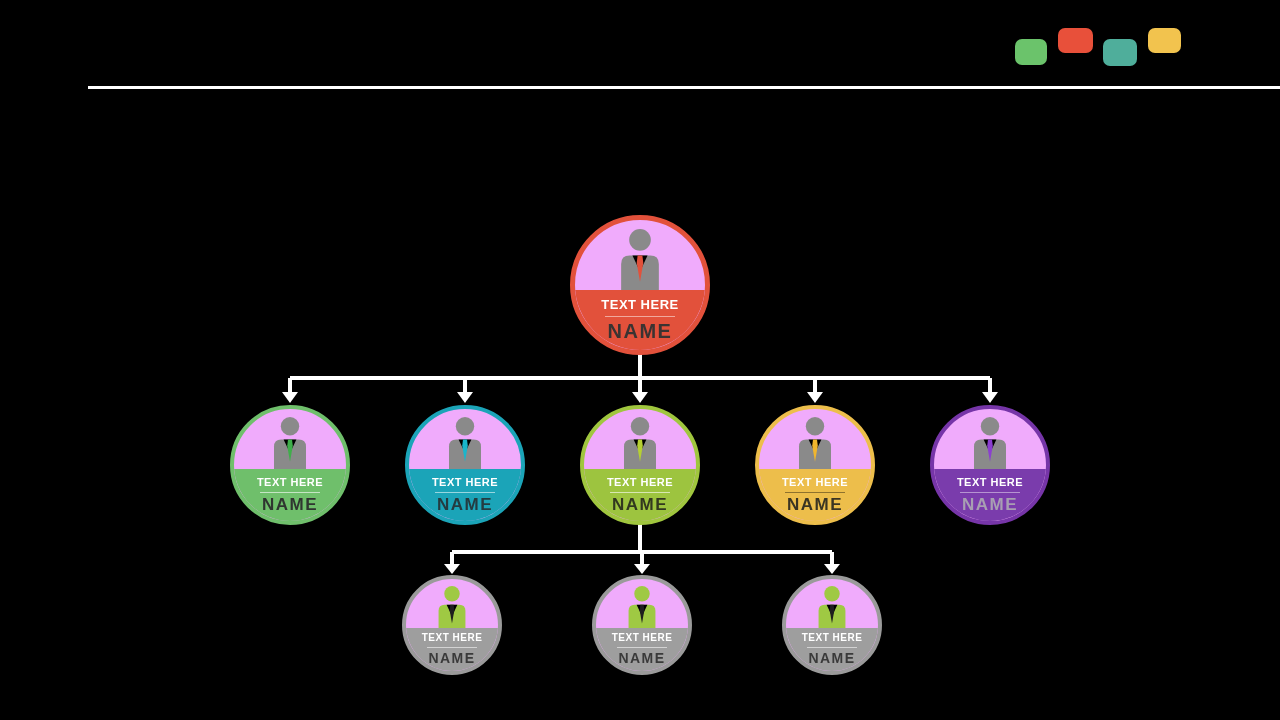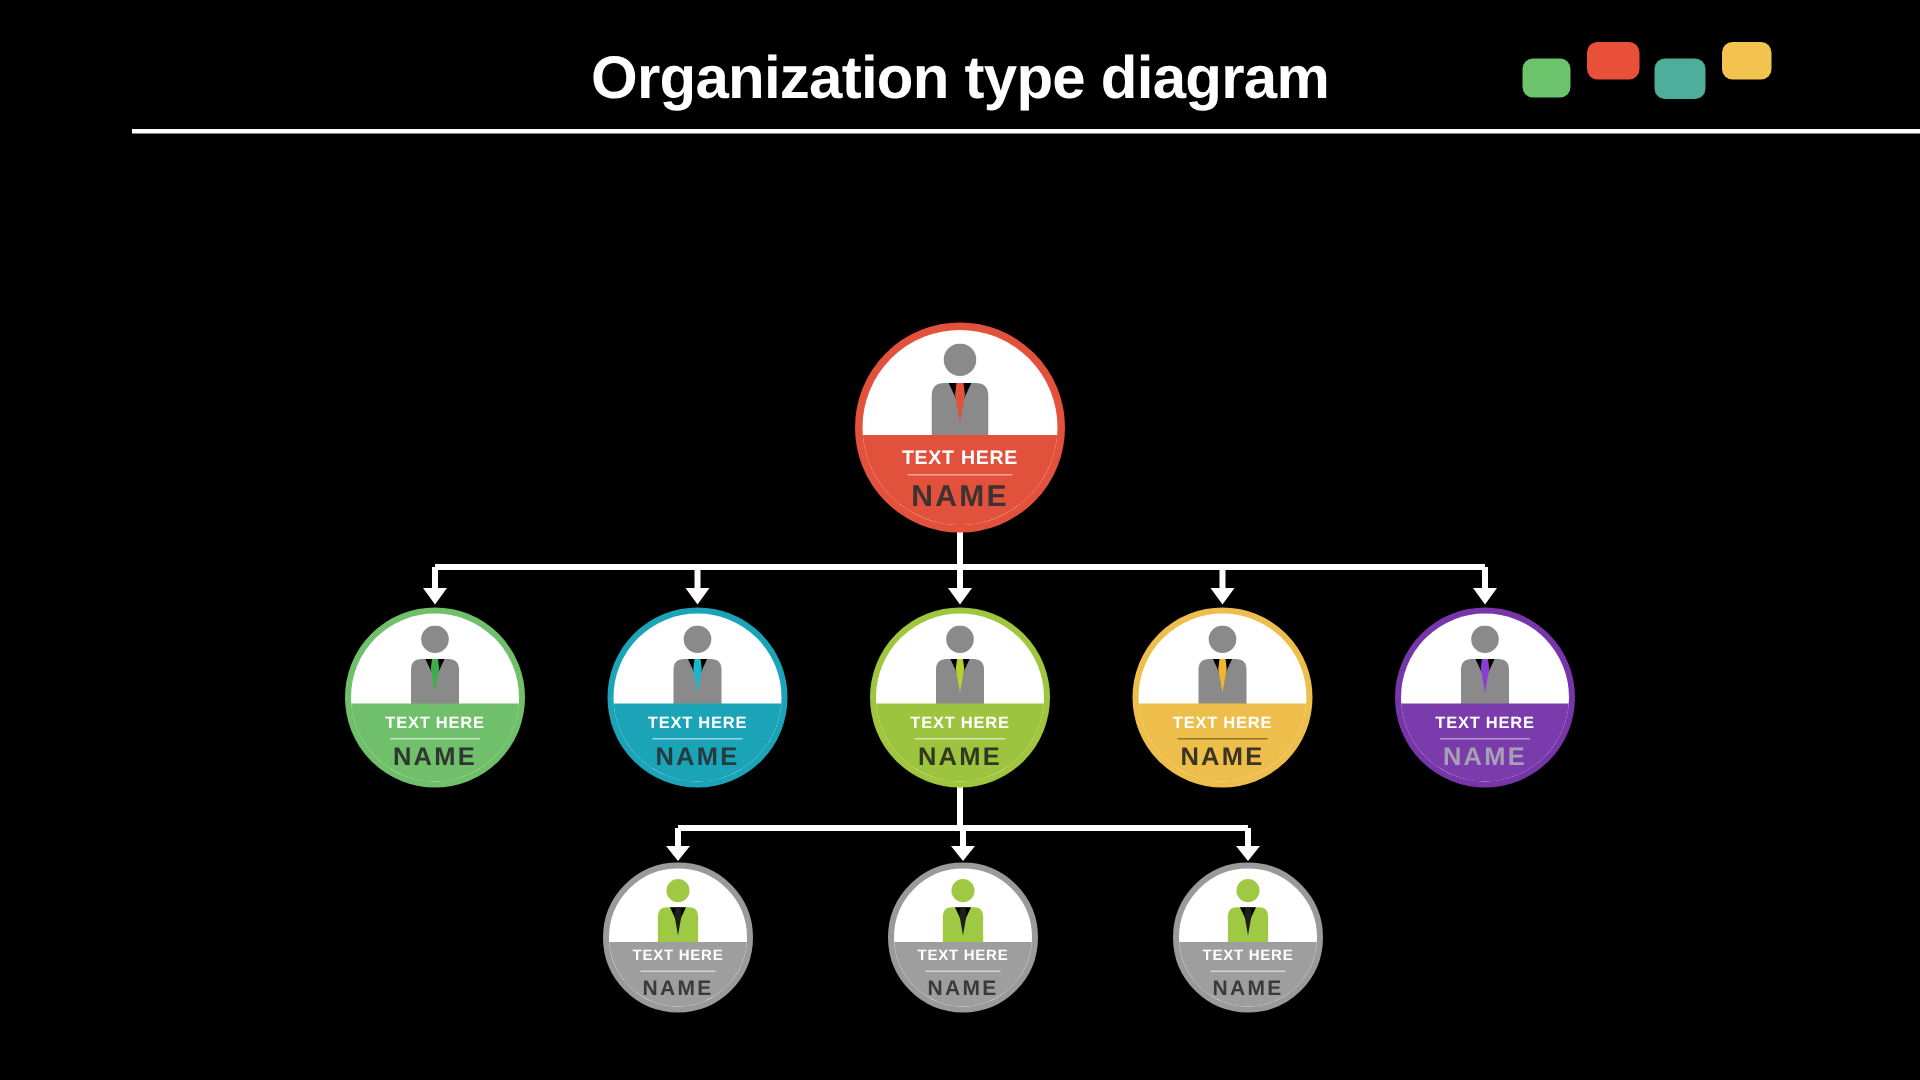--- a/index.html
+++ b/index.html
@@ -17,42 +17,41 @@
   }
   .subtitle{
     position:absolute;top:133px;left:0;width:100%;margin:0;
     text-align:center;color:#8f8f8f;font-size:13.5px;letter-spacing:0.3px;
   }
   .squares{position:absolute;top:0;left:0;}
   .sq{position:absolute;border-radius:7px;}
   .connectors{position:absolute;top:0;left:0;}
   #org-chart{position:absolute;top:0;left:0;width:100%;height:100%;}
   .node{
-    position:absolute;border-radius:50%;overflow:hidden;background:#ffffff;
+    position:absolute;border-radius:50%;overflow:hidden;background:#f0abfc;
     box-sizing:border-box;
   }
   .person{position:absolute;left:50%;transform:translateX(-50%);}
   .person svg{display:block;width:100%;height:100%;}
   .fill{
     position:absolute;left:0;right:0;bottom:0;
     display:flex;flex-direction:column;align-items:center;justify-content:center;
   }
   .label{
     color:#fff;font-weight:700;letter-spacing:0.5px;line-height:1.1;
     white-space:nowrap;
   }
   .divider{height:1px;margin:4px 0 3px 0;}
   .nname{font-weight:700;letter-spacing:1.5px;line-height:1.1;white-space:nowrap;}
 </style>
 </head>
 <body>
 
 <div class="canvas">
 
-  <h1 class="title">Organization type diagram</h1>
 
   <div class="squares">
       <span class="sq" style="left: 1015px; top: 39px; width: 32px; height: 26px; background: rgb(107, 195, 107);"></span>
       <span class="sq" style="left: 1058px; top: 28px; width: 35px; height: 25px; background: rgb(232, 80, 58);"></span>
       <span class="sq" style="left: 1103px; top: 39px; width: 34px; height: 27px; background: rgb(79, 174, 155);"></span>
       <span class="sq" style="left: 1148px; top: 28px; width: 33px; height: 25px; background: rgb(242, 195, 78);"></span>
     </div>
 
   <div class="title-rule"></div>
 

